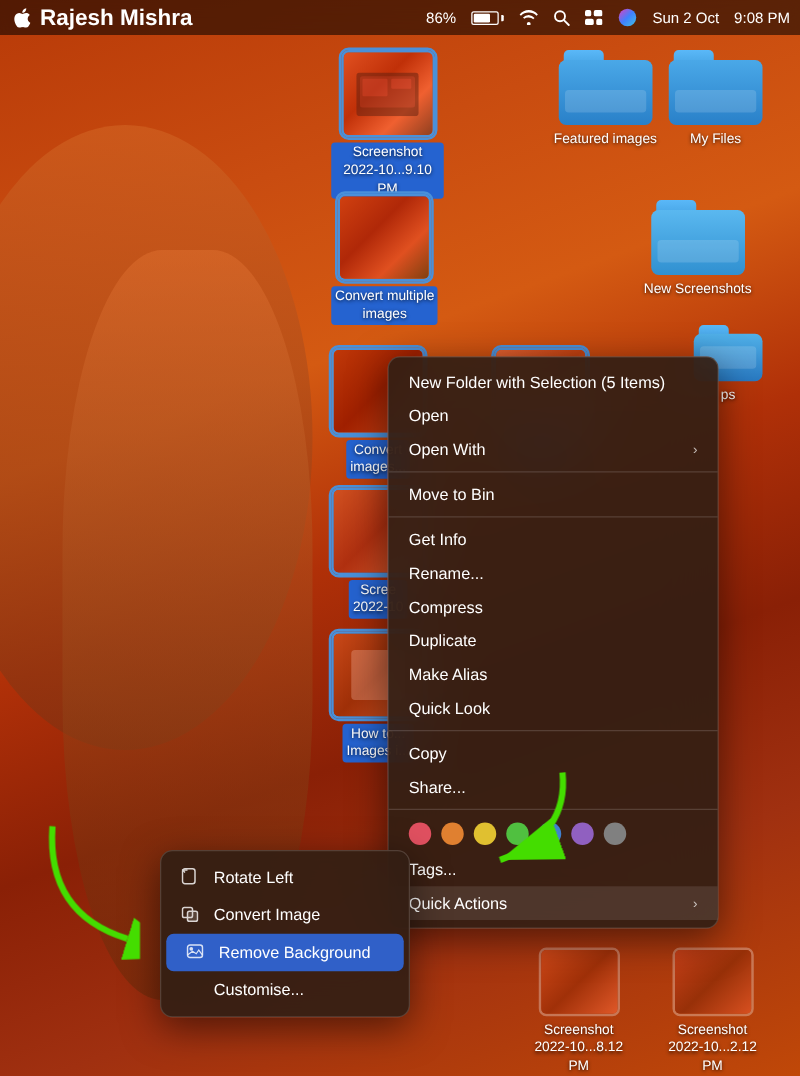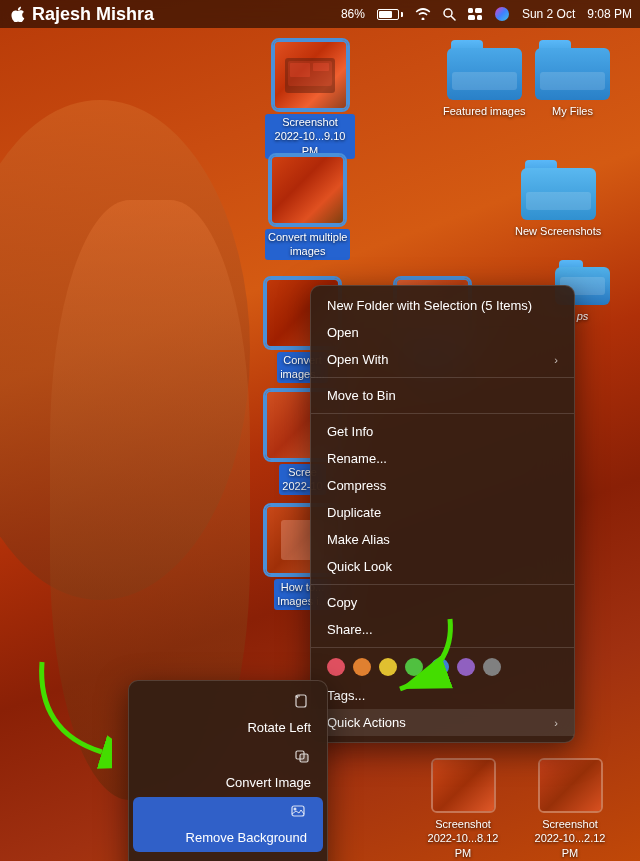--- a/index.html
+++ b/index.html
@@ -239,23 +239,22 @@
       z-index: 300;
       padding: 6px 0;
       border: 1px solid rgba(255,255,255,0.15);
     }
     .sub-ctx-item {
       padding: 7px 16px;
       color: white;
       font-size: 13px;
       cursor: pointer;
       display: flex;
-      align-items: flex-end;
+      align-items: flex-start;
       gap: 10px;
-      flex-direction: column;
     }
     .sub-ctx-item.selected {
       background: #3060c8;
       border-radius: 6px;
       margin: 0 4px;
     }
     .sub-ctx-icon {
       width: 16px; height: 16px;
       opacity: 0.9;
       font-size: 12px;
@@ -397,21 +396,21 @@
   <div class="desktop-item" style="top:160px; left:515px;">
     <div class="folder-icon">
       <div class="folder-tab"></div>
       <div class="folder-body" style="background: linear-gradient(180deg, #5ab8f0 0%, #3090d0 100%);">
         <div class="folder-shine"></div>
       </div>
     </div>
     <span class="label">New Screenshots</span>
   </div>
 
-  <div class="desktop-item" style="top:260px; left:555px;font-style:italic;">
+  <div class="desktop-item" style="top:260px; left:555px;">
     <div class="folder-icon" style="width:55px; height:45px;">
       <div class="folder-tab" style="width:24px; height:8px;"></div>
       <div class="folder-body" style="width:55px; height:38px; background: linear-gradient(180deg, #50b0e8 0%, #2878c0 100%);">
         <div class="folder-shine"></div>
       </div>
     </div>
     <span class="label">ps</span>
   </div>
 
   <div class="desktop-item" style="top:758px; left:418px;">

